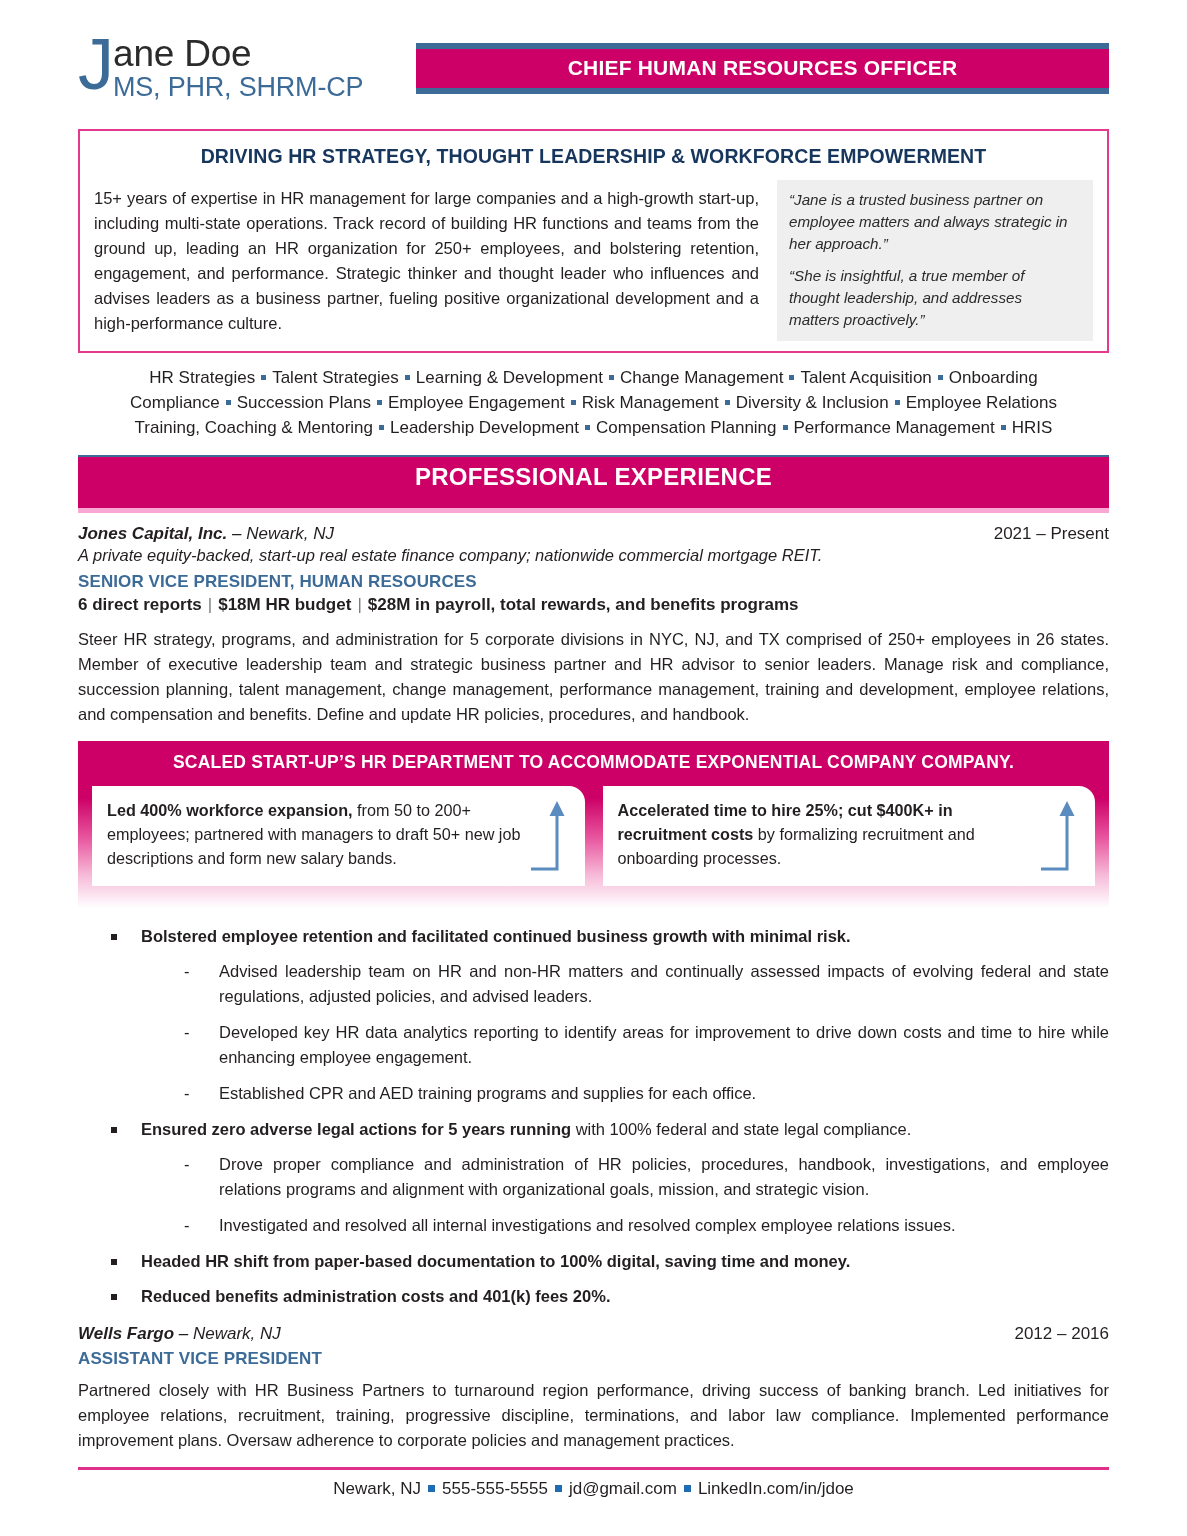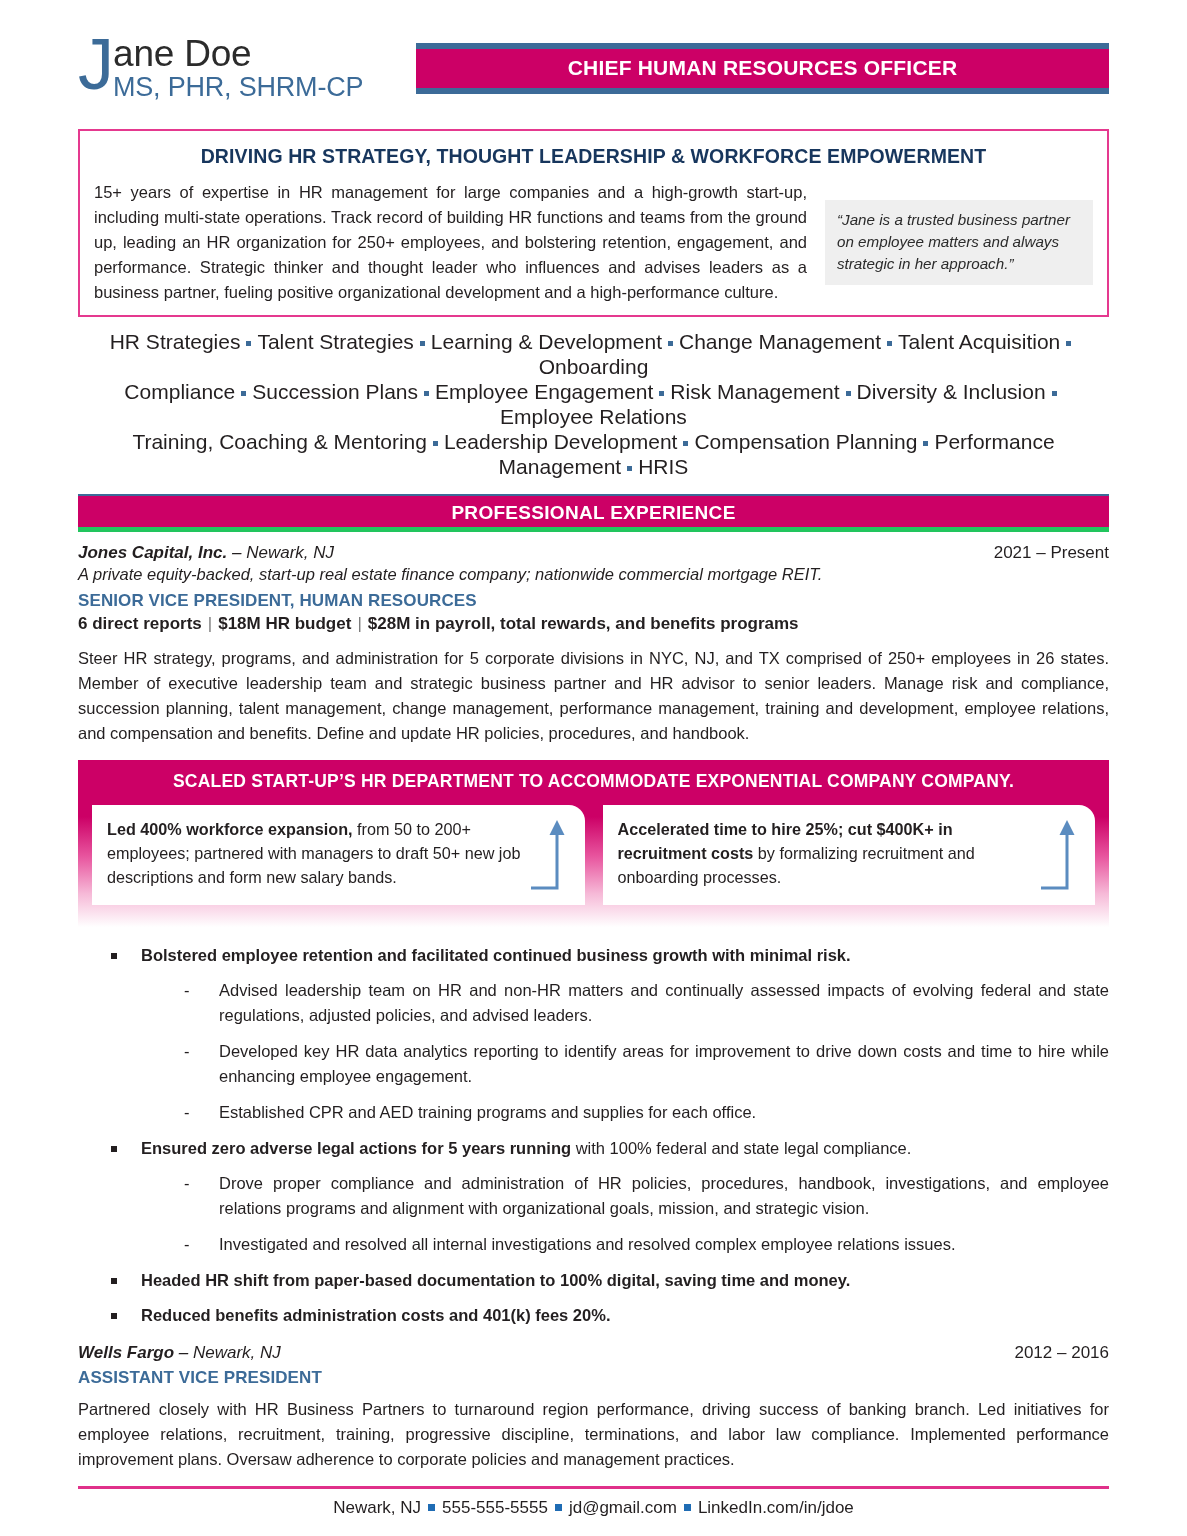--- a/index.html
+++ b/index.html
@@ -102,64 +102,64 @@
   }
   .summary-text {
     flex: 1;
     font-size: 16.5px;
     line-height: 25px;
     text-align: justify;
     padding-right: 18px;
     color: #231f20;
   }
   .quote-box {
-    width: 268px;
+    width: 316px;
     flex: none;
     background: #efefef;
     padding: 9px 20px 10px 12px;
     box-sizing: border-box;
   }
   .quote-box p {
     margin: 0 0 10px 0;
     font-style: italic;
     font-size: 15.2px;
     line-height: 22px;
     color: #2b2b2b;
   }
   .quote-box p:last-child { margin-bottom: 0; }
 
   
   .skills {
     margin-top: 12px;
     text-align: center;
-    font-size: 21px;
+    font-size: 17px;
     line-height: 25px;
     color: #231f20;
   }
   .sq {
     display: inline-block;
     width: 5px;
     height: 5px;
     background: #3c6b98;
     vertical-align: 3px;
     margin: 0 6px;
   }
 
   
   .section-bar {
     margin-top: 15px;
     background: #cc0066;
-    border-bottom: 5px solid #22c55e;
+    border-bottom: 5px solid #f9a8d4;
     border-top: 2px solid #3c6b98;
     text-align: center;
     color: #ffffff;
     font-weight: bold;
-    font-size: 19px;
+    font-size: 24px;
     letter-spacing: 0.3px;
-    padding: 6px 0 3px 0;
+    padding: 6px 0 17px 0;
   }
 
   
   .job { margin-top: 11px; }
   .job-line {
     display: flex;
     justify-content: space-between;
     align-items: baseline;
     font-size: 17px;
   }
@@ -297,20 +297,21 @@
     </div>
     <div class="title-banner">CHIEF HUMAN RESOURCES OFFICER</div>
   </div>
 
   <div class="summary-box">
     <div class="summary-headline">DRIVING HR STRATEGY, THOUGHT LEADERSHIP &amp; WORKFORCE EMPOWERMENT</div>
     <div class="summary-body">
       <div class="summary-text">15+ years of expertise in HR management for large companies and a high-growth start-up, including multi-state operations. Track record of building HR functions and teams from the ground up, leading an HR organization for 250+ employees, and bolstering retention, engagement, and performance. Strategic thinker and thought leader who influences and advises leaders as a business partner, fueling positive organizational development and a high-performance culture.</div>
       <div class="quote-box">
         <p>“Jane is a trusted business partner on employee matters and always strategic in her approach.”</p>
+        <p>“She is insightful, a true member of thought leadership, and addresses matters proactively.”</p>
       </div>
     </div>
   </div>
 
   <div class="skills">
     <div id="skills-l1"><span>HR Strategies</span><span class="sq"></span><span>Talent Strategies</span><span class="sq"></span><span>Learning &amp; Development</span><span class="sq"></span><span>Change Management</span><span class="sq"></span><span>Talent Acquisition</span><span class="sq"></span><span>Onboarding</span></div>
     <div id="skills-l3"><span>Compliance</span><span class="sq"></span><span>Succession Plans</span><span class="sq"></span><span>Employee Engagement</span><span class="sq"></span><span>Risk Management</span><span class="sq"></span><span>Diversity &amp; Inclusion</span><span class="sq"></span><span>Employee Relations</span></div>
     <div id="skills-l2"><span>Training, Coaching &amp; Mentoring</span><span class="sq"></span><span>Leadership Development</span><span class="sq"></span><span>Compensation Planning</span><span class="sq"></span><span>Performance Management</span><span class="sq"></span><span>HRIS</span></div>
   </div>
 

